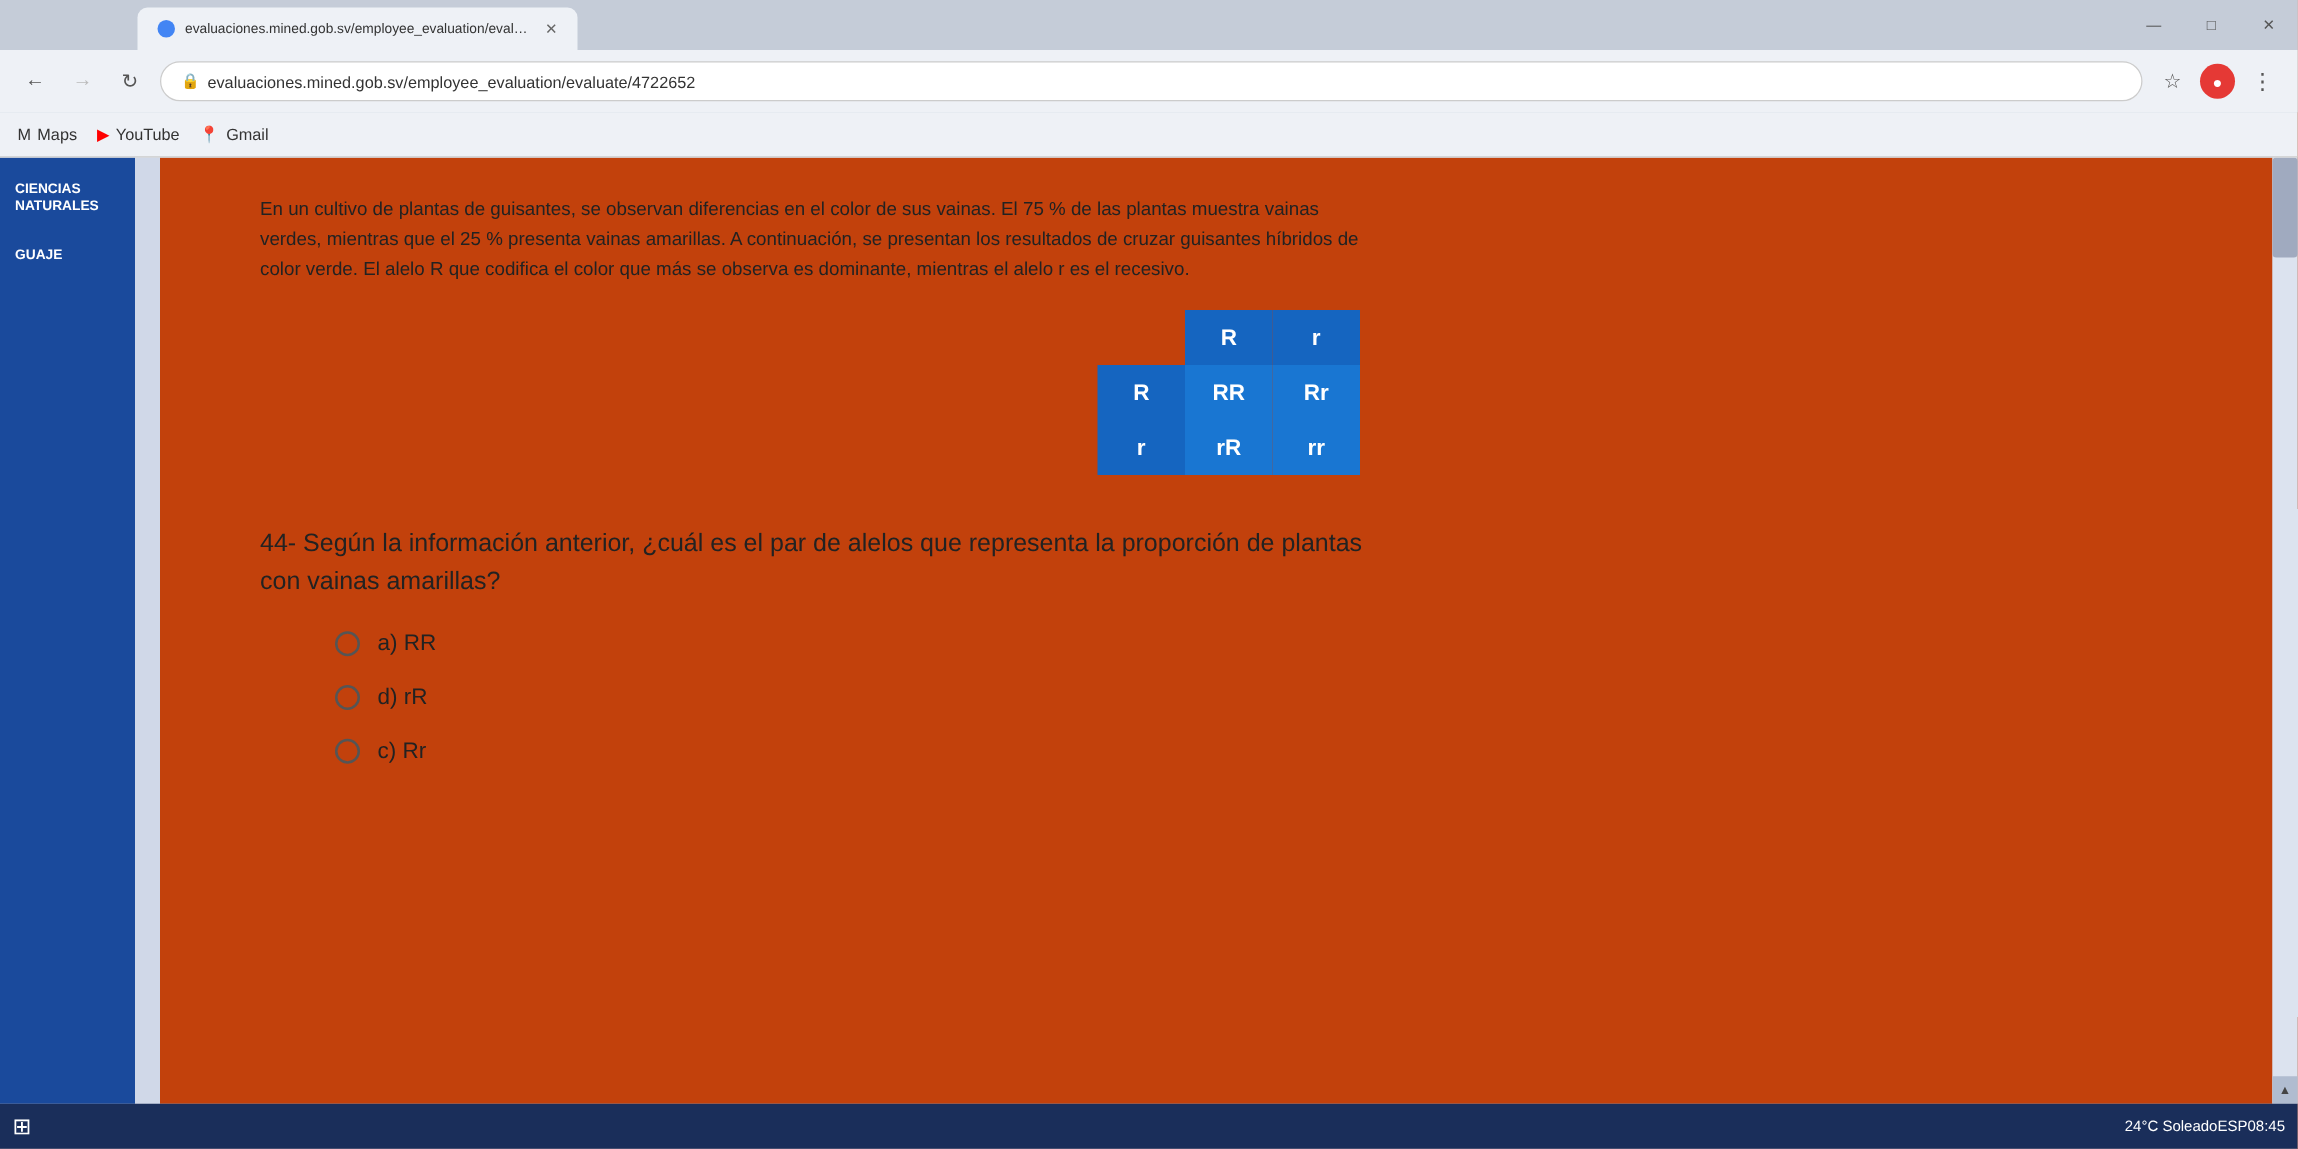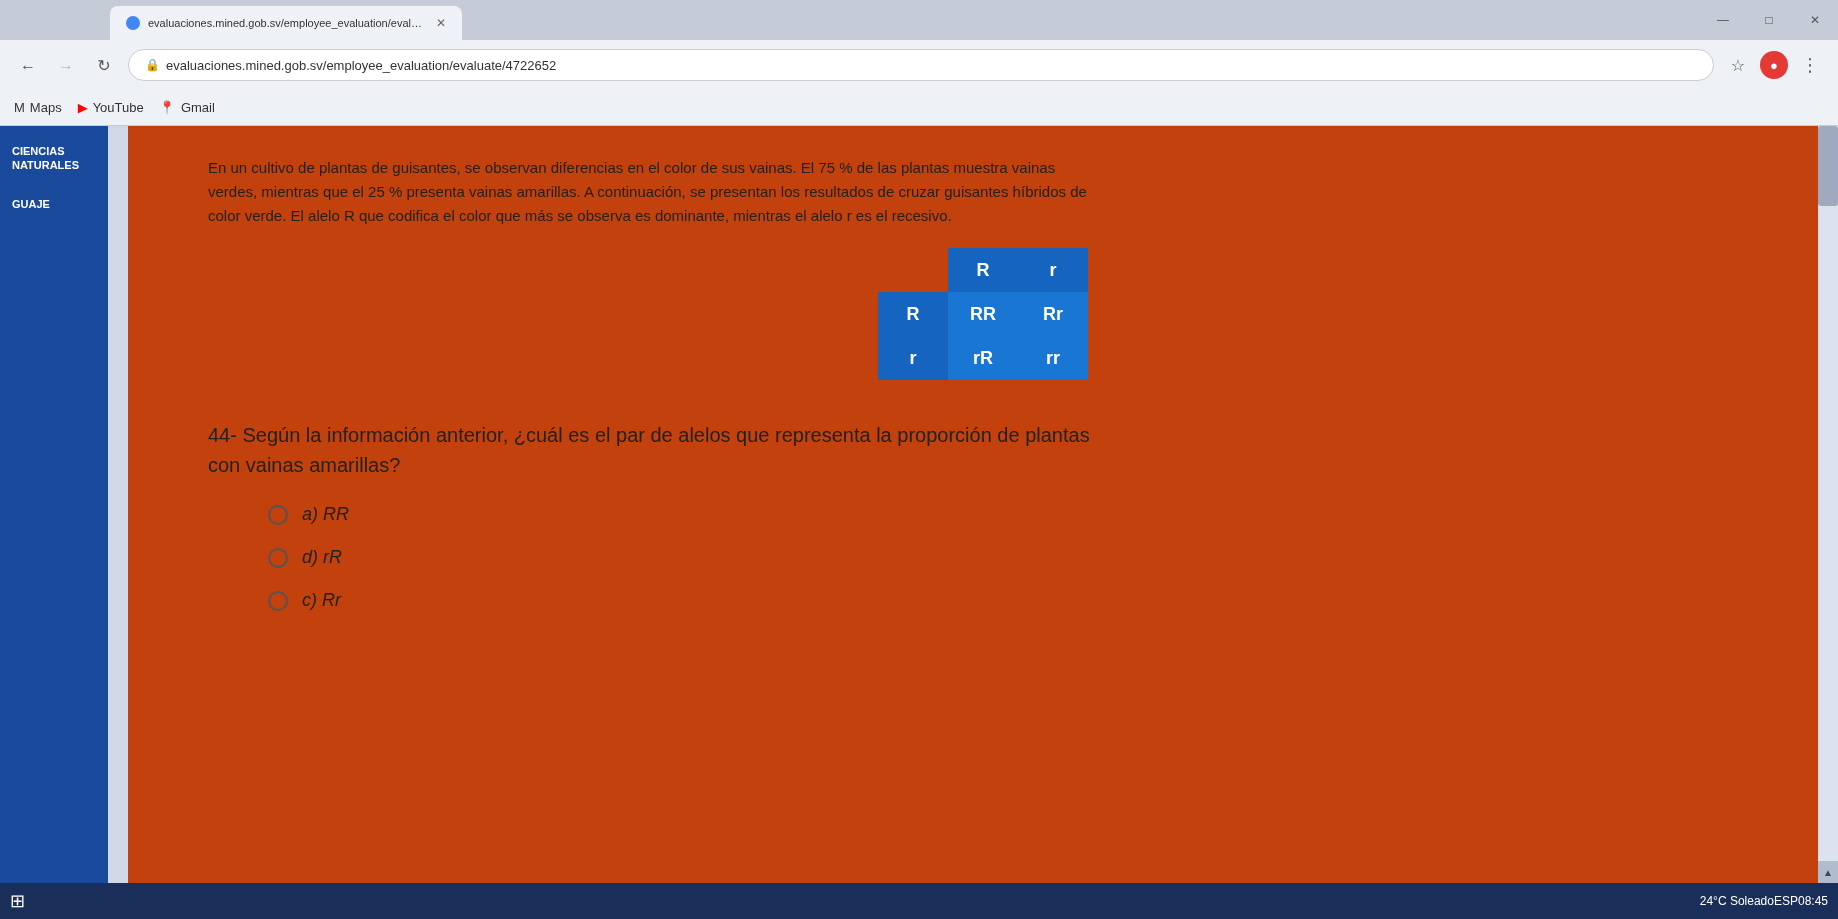--- a/index.html
+++ b/index.html
@@ -258,21 +258,20 @@
       margin-left: 60px;
     }
 
     .answer-option {
       display: flex;
       align-items: center;
       gap: 14px;
       font-size: 18px;
       color: #222;
       cursor: pointer;
-      font-style: italic;
     }
 
     .radio-circle {
       width: 20px;
       height: 20px;
       border: 2px solid #555;
       border-radius: 50%;
       flex-shrink: 0;
     }
 

